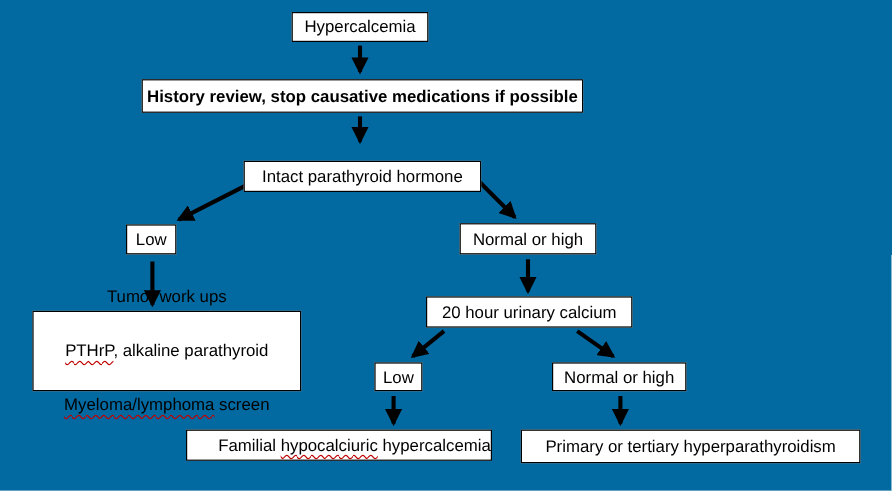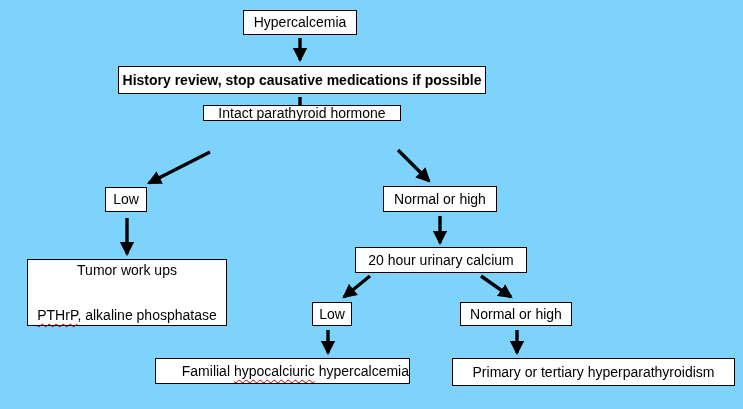--- a/index.html
+++ b/index.html
@@ -1,21 +1,21 @@
 <!DOCTYPE html>
 <html><head>
 <meta charset="utf-8">
 <title>Flowchart</title>
 <style>
   html, body { margin: 0; padding: 0; background: #ffffff; }
   .canvas {
     position: relative;
     width: 743px;
     height: 409px;
-    background: #7dd3fc;
+    background: #0369a1;
     font-family: "Liberation Sans", sans-serif;
     color: #000000;
     overflow: hidden;
   }
   .arrow-layer {
     position: absolute;
     left: 0; top: 0;
     width: 743px; height: 409px;
     pointer-events: none;
   }
@@ -41,29 +41,29 @@
     text-decoration-line: underline;
     text-decoration-style: wavy;
     text-decoration-color: #c00000;
     text-decoration-thickness: 1px;
     text-underline-offset: 3px;
     margin-top: 45px;
   }
   
   .n-hypercalcemia { left: 243px; top: 10px;  width: 114px; height: 25px; }
   .n-history       { left: 118px; top: 66px;  width: 368px; height: 28px; font-weight: bold; }
-  .n-ipth          { left: 203px; top: 105px; width: 198px; height: 16px; }
+  .n-ipth          { left: 203px; top: 134px; width: 198px; height: 26px; }
   .n-pth-low       { left: 105px; top: 187px; width: 42px;  height: 25px; }
   .n-pth-normal    { left: 383px; top: 186px; width: 114px; height: 26px; }
-  .n-tumor         { left: 27px;  top: 259px; width: 200px; height: 67px; gap: 24px; }
+  .n-tumor         { left: 27px;  top: 259px; width: 224px; height: 67px; gap: 24px; }
   .n-urinary       { left: 355px; top: 247px; width: 172px; height: 26px; }
   .n-uri-low       { left: 312px; top: 302px; width: 40px;  height: 24px; }
   .n-uri-normal    { left: 460px; top: 302px; width: 112px; height: 24px; }
   .n-familial      { left: 155px; top: 358px; width: 255px; height: 26px; align-items: flex-end; }
-  .n-primary       { left: 452px; top: 358px; width: 283px; height: 28px; }
+  .n-primary       { left: 434px; top: 358px; width: 283px; height: 28px; }
 </style>
 </head>
 <body>
 
 <div class="canvas">
 
   <svg class="arrow-layer" viewBox="0 0 743 409" xmlns="http://www.w3.org/2000/svg">
     <defs>
       <marker id="ah" viewBox="0 0 10 10" refX="8.5" refY="5" markerWidth="4.2" markerHeight="4.2" orient="auto">
         <path d="M0,0 L10,5 L0,10 z" fill="#000000"></path>
@@ -96,21 +96,22 @@
   <div class="node n-pth-low">
     <span>Low</span>
   </div>
 
   <div class="node n-pth-normal">
     <span>Normal or high</span>
   </div>
 
   <div class="node n-tumor">
     <span>Tumor work ups</span>
-    <span><span class="squiggle">PTHrP</span><span>, alkaline phosphatase</span></span>
+    <span><span class="squiggle">PTHrP</span><span>, alkaline parathyroid</span></span>
+    <span><span class="squiggle">Myeloma/lymphoma</span><span> screen</span></span>
   </div>
 
   <div class="node n-urinary">
     <span>20 hour urinary calcium</span>
   </div>
 
   <div class="node n-uri-low">
     <span>Low</span>
   </div>
 

